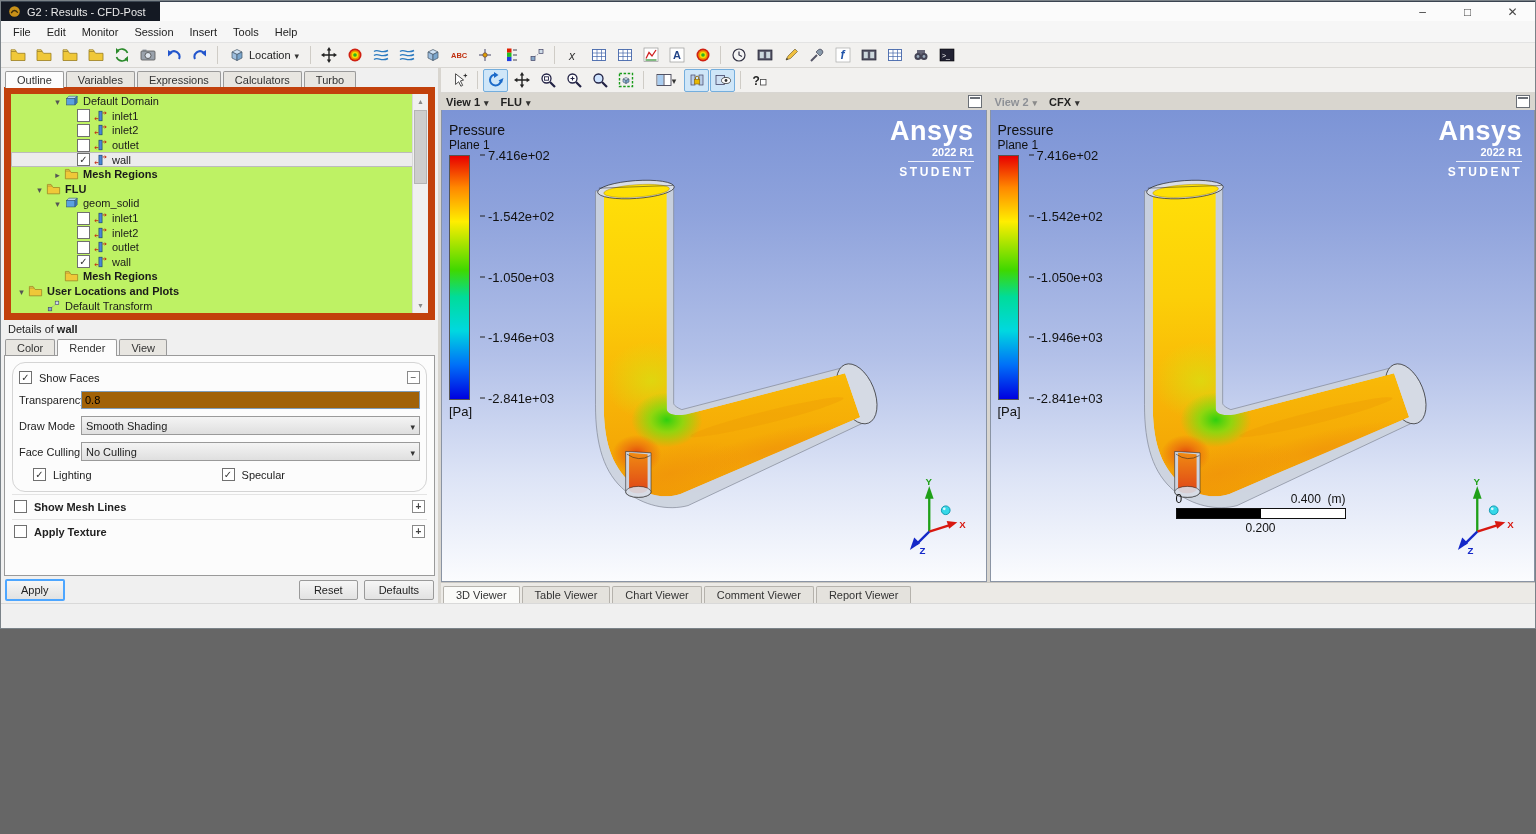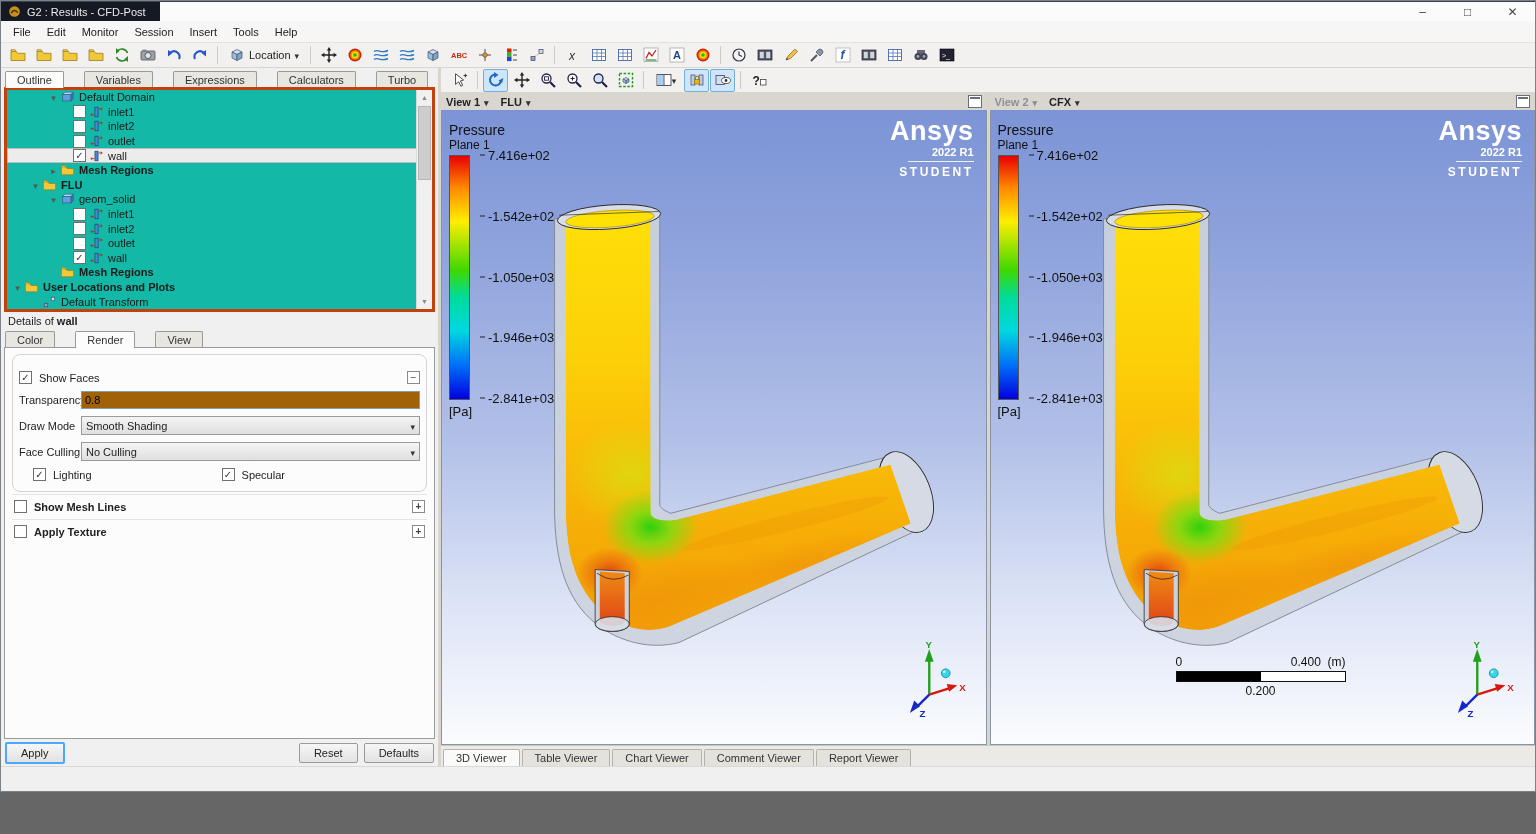--- a/index.html
+++ b/index.html
@@ -1,16 +1,16 @@
 <!DOCTYPE html>
 <html><head>
 <meta charset="utf-8">
 <style>
   html,body{margin:0;padding:0;background:#666;font-family:"Liberation Sans",sans-serif;}
-  .window{width:1536px;height:792px;background:#f0f0f0;position:relative;box-sizing:border-box;
+  .window{width:1536px;height:629px;background:#f0f0f0;position:relative;box-sizing:border-box;
           border:1px solid #7a8288;display:flex;flex-direction:column;overflow:hidden;font-size:11px;color:#222;}
   
   .titlebar{height:19px;background:#fbfbfb;border-top:1px solid #3a4450;display:flex;align-items:stretch;flex:0 0 auto;}
   .title-left{background:#141923;color:#e9e9e9;display:flex;align-items:center;gap:6px;padding:0 14px 0 7px;font-size:11px;white-space:nowrap;}
   .title-spacer{flex:1;}
   .win-controls{display:flex;align-items:stretch;}
   .win-btn{width:45px;display:flex;align-items:center;justify-content:center;color:#444;font-size:12px;cursor:default;}
   
   .menubar{height:21px;background:#f6f6f6;border-bottom:1px solid #e3e3e3;display:flex;align-items:center;padding-left:4px;flex:0 0 auto;}
   .menu-item{padding:3px 8px;color:#222;}
@@ -22,43 +22,43 @@
   .sep{width:1px;align-self:stretch;margin:3px 4px;background:#cfccc6;}
   .loc{display:flex;align-items:center;gap:4px;padding:1px 5px;border:1px solid transparent;border-radius:2px;}
   .chev::after{content:"▾";font-size:9px;color:#333;}
   .chev.lite::after{color:#8a8a8a;}
   
   .main{flex:1;display:flex;min-height:0;background:#d8d5cf;}
   .left-panel{width:437px;flex:0 0 auto;background:#f0f0f0;display:flex;flex-direction:column;min-height:0;padding:2px 3px 0 3px;box-sizing:border-box;}
   .splitter{width:3px;background:#d8d5cf;flex:0 0 auto;}
   
   .tabs-row{display:flex;align-items:flex-end;height:18px;flex:0 0 auto;padding-left:1px;}
-  .tab{border:1px solid #9a9a9a;border-bottom:none;background:#e8e6e1;padding:2px 11px 2px 11px;margin-right:20px;border-radius:2px 2px 0 0;color:#333;}
+  .tab{border:1px solid #9a9a9a;border-bottom:none;background:#e8e6e1;padding:2px 11px 2px 11px;margin-right:2px;border-radius:2px 2px 0 0;color:#333;}
   .tab.active{background:#fcfcfc;position:relative;z-index:2;}
   
-  .tree{border:3px solid #c2410c;background:#14b8a6;height:219px;flex:0 0 auto;position:relative;overflow:hidden;margin-top:-1px;z-index:1;}
+  .tree{border:7px solid #c2410c;background:#bef264;height:219px;flex:0 0 auto;position:relative;overflow:hidden;margin-top:-1px;z-index:1;}
   .trow{height:14.6px;display:flex;align-items:center;white-space:nowrap;}
   .trow.sel{background:#ececec;outline:1px solid #bcbcbc;outline-offset:-1px;}
   .exp{width:13px;text-align:center;flex:0 0 auto;}
   .exp.open::after{content:"▾";color:#555;font-size:9px;}
   .exp.closed::after{content:"▸";color:#555;font-size:9px;}
   .tic{width:15px;height:14px;flex:0 0 auto;margin-right:4px;}
   .cb{width:11px;height:11px;border:1px solid #707070;background:#fff;display:inline-flex;align-items:center;justify-content:center;flex:0 0 auto;margin-right:3px;}
   .cb.checked::after{content:"✓";font-size:10px;color:#333;line-height:1;}
   .tlabel{color:#1a1a1a;}
   .bold{font-weight:bold;}
   .vscroll{position:absolute;right:0;top:0;bottom:0;width:15px;background:#f0f0f0;border-left:1px solid #d9d9d9;}
   .varrow{height:15px;display:flex;align-items:center;justify-content:center;color:#888;font-size:7px;}
   .vthumb{position:absolute;top:16px;left:1px;right:1px;height:72px;background:#cdcdcd;border:1px solid #b5b5b5;}
   .varrow.down{position:absolute;bottom:0;left:0;right:0;}
   
   .details-label{height:18px;display:flex;align-items:center;padding-left:4px;flex:0 0 auto;gap:3px;}
   .details-tabs{height:18px;flex:0 0 auto;}
   .dbody{flex:1;border:1px solid #9a9a9a;background:#fcfcfc;margin-top:-1px;padding:6px 7px;min-height:0;display:flex;flex-direction:column;gap:2px;}
-  .groupbox{border:1px solid #d4d4d4;border-radius:8px;padding:16px 6px 10px 6px;position:relative;}
+  .groupbox{border:1px solid #d4d4d4;border-radius:13px;padding:8px 6px 10px 6px;position:relative;}
   .gb-head{display:flex;align-items:center;gap:4px;margin-bottom:6px;}
   .colbox{width:11px;height:11px;border:1px solid #8a8a8a;display:inline-flex;align-items:center;justify-content:center;font-size:10px;color:#444;margin-left:auto;background:#fff;}
   .colbox.minus::after{content:"−";}
   .colbox.plus::after{content:"+";}
   .frow{display:flex;align-items:center;margin:7px 0;}
   .flabel{width:62px;flex:0 0 auto;color:#222;}
   .txt{flex:1;height:16px;border:1px solid #7f9db9;background:#a16207;font-family:"Liberation Sans",sans-serif;font-size:11px;padding:0 3px;}
   .select{flex:1;height:17px;border:1px solid #9a9a9a;background:linear-gradient(#f4f4f4,#dfdfdf);display:flex;align-items:center;padding:0 4px;gap:4px;}
   .select span:first-child{flex:1;}
   .checkline{display:flex;align-items:center;gap:4px;}

